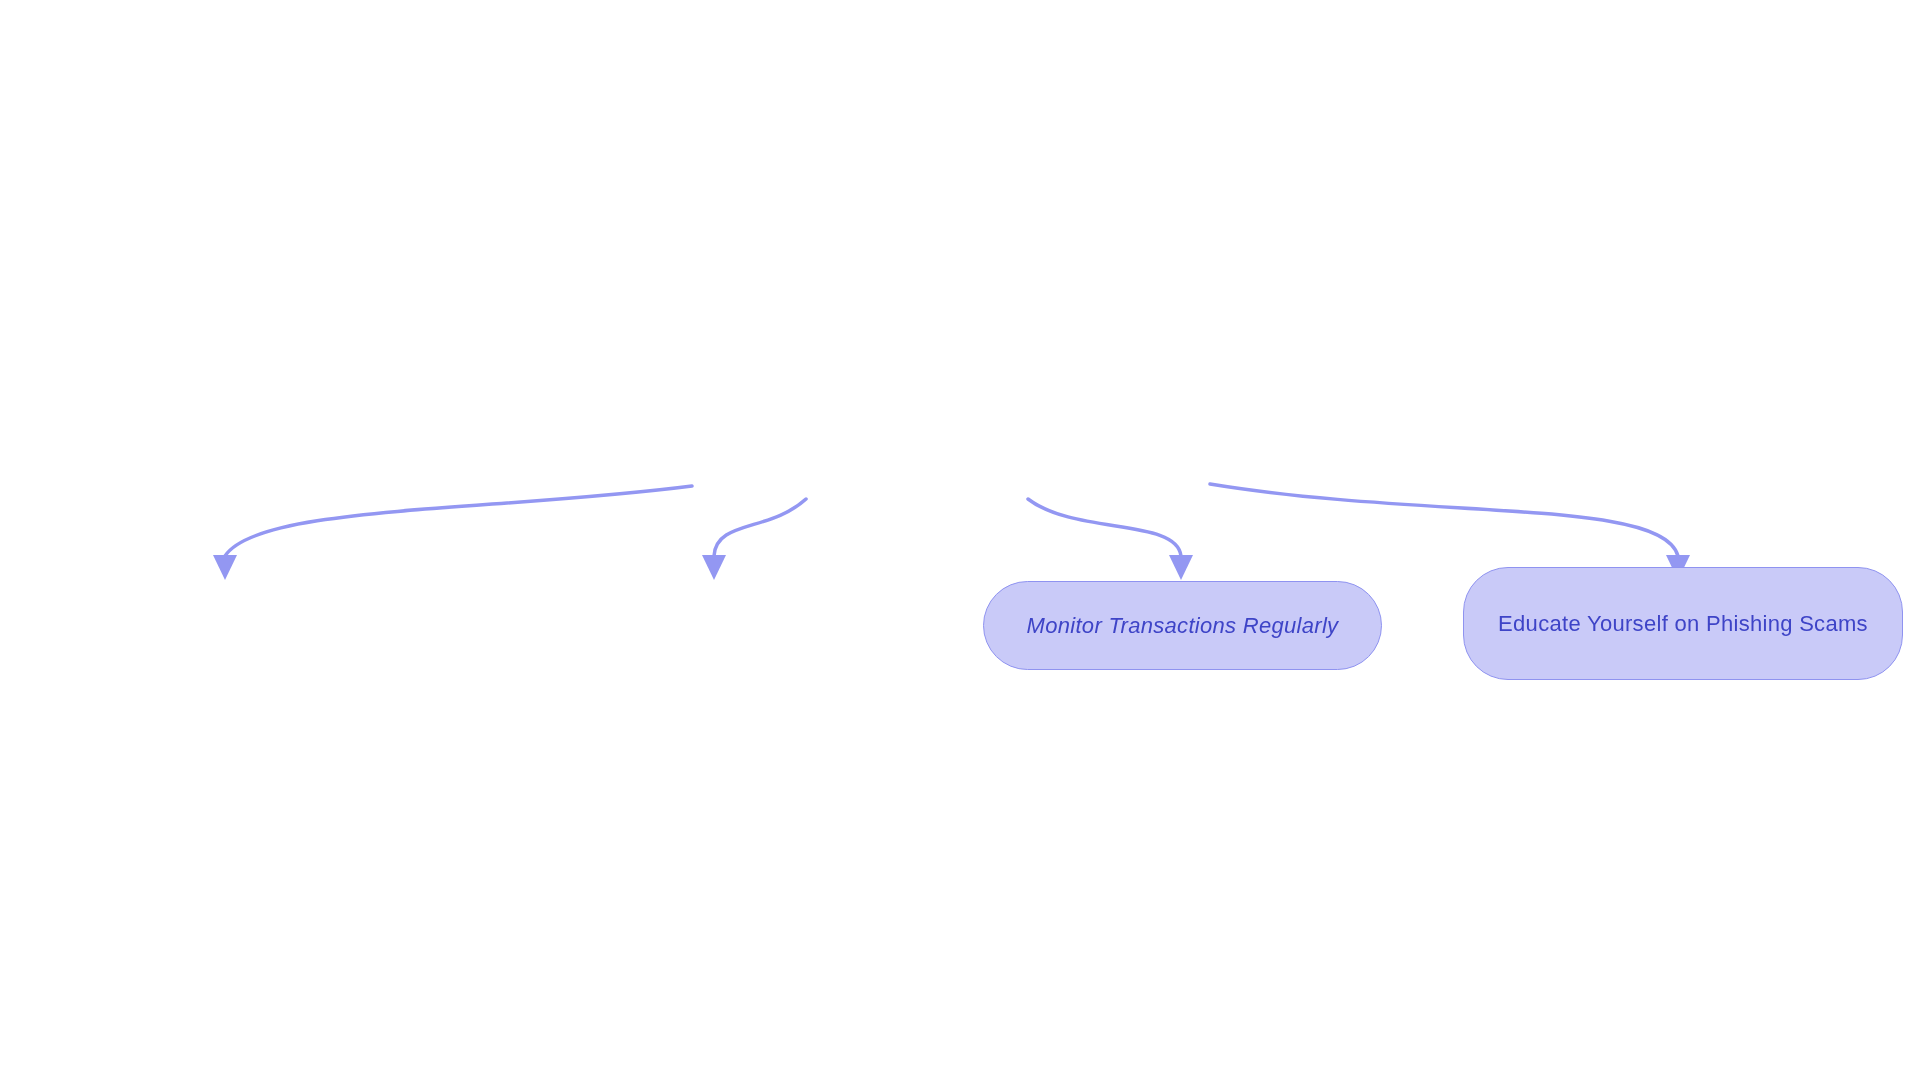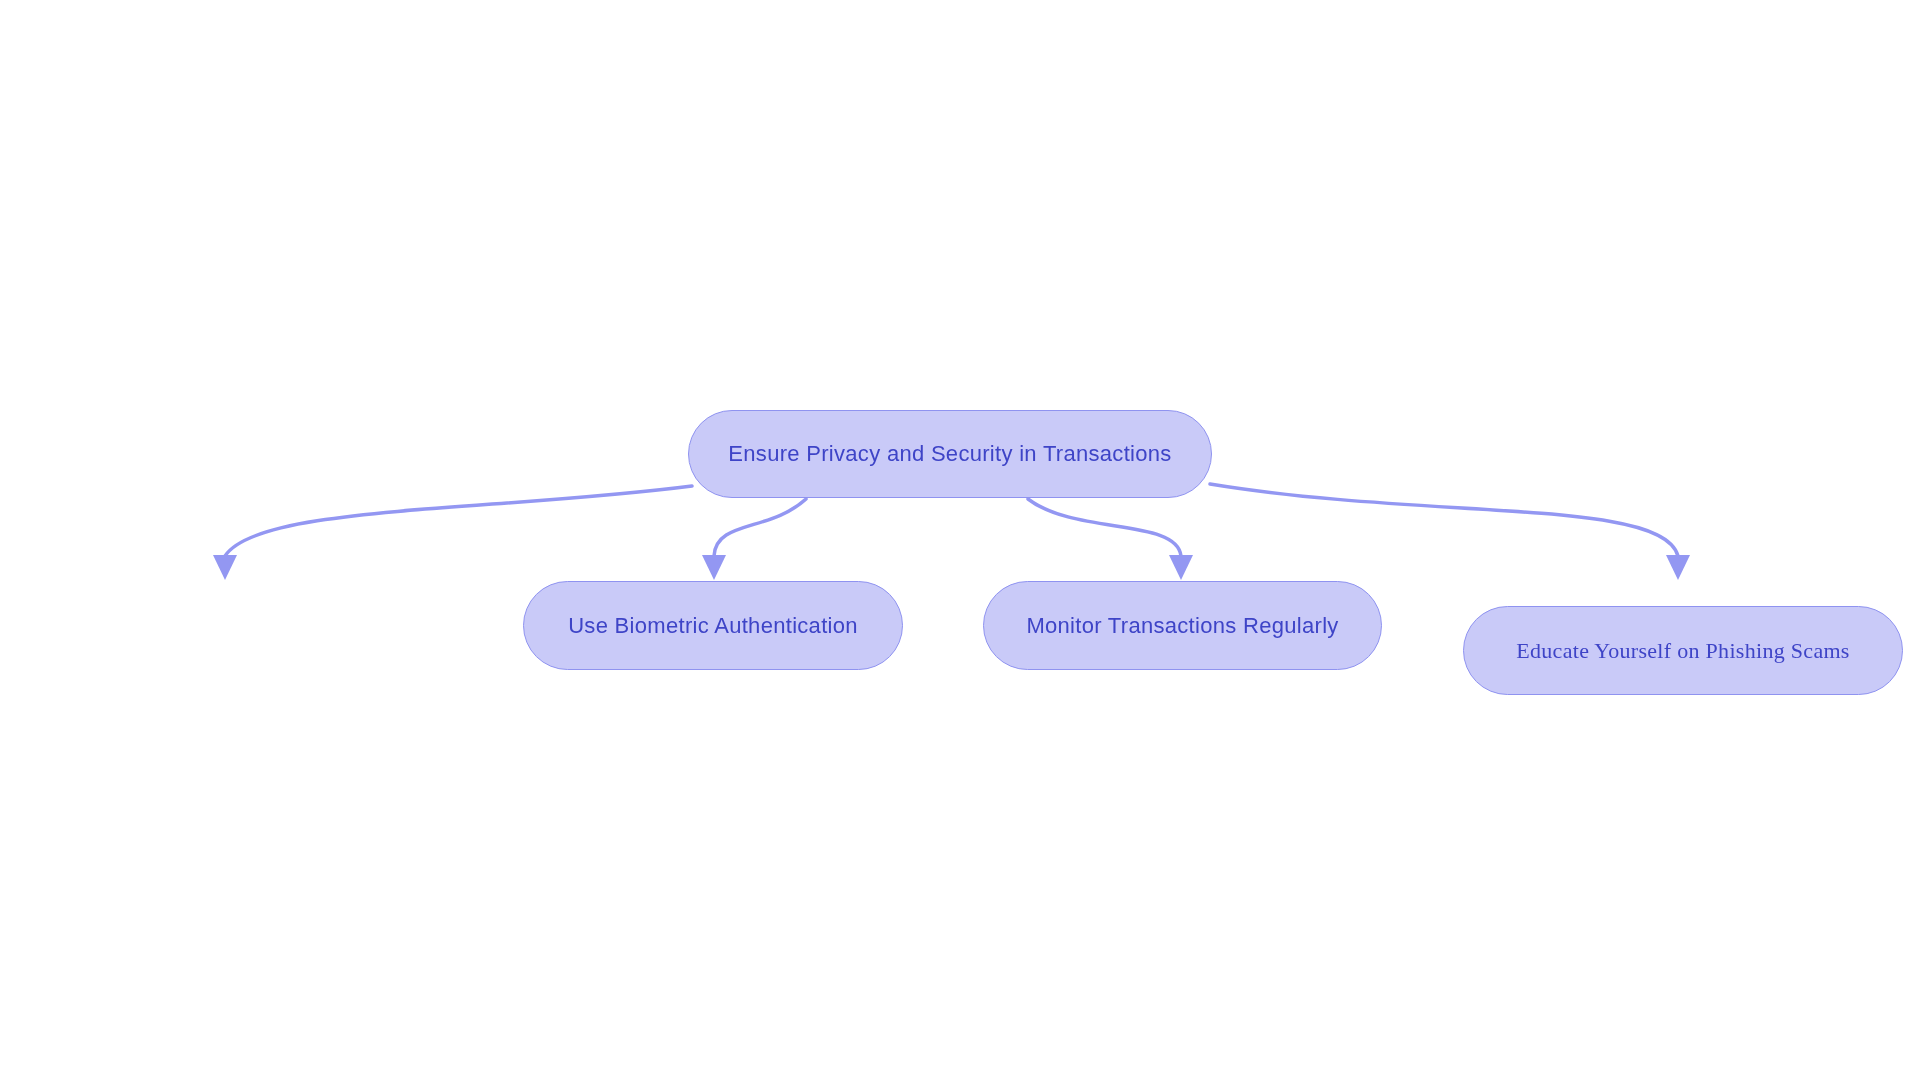--- a/index.html
+++ b/index.html
@@ -53,22 +53,22 @@
   }
   .node-label {
     font-size: 22px;
     color: var(--node-text);
     letter-spacing: 0.3px;
     white-space: nowrap;
   }
   .node-root   { left: 688px;  top: 410px; width: 524px; height: 88px; }
   .node-child0 { left: 13px;   top: 581px; width: 430px; height: 89px; }
   .node-child1 { left: 523px;  top: 581px; width: 380px; height: 89px; }
-  .node-child2 { left: 983px;  top: 581px; width: 399px; height: 89px; }
-  .node-child3 { left: 1463px; top: 606px; width: 440px; height: 89px; font-family: Liberation Serif, serif; }
+  .node-child2 { left: 983px;  top: 581px; width: 399px; height: 89px; font-style: italic; }
+  .node-child3 { left: 1463px; top: 567px; width: 440px; height: 113px; }
 </style>
 </head>
 <body>
 
 <div class="canvas">
 
   <svg class="edges-layer" viewBox="0 0 1920 1083" aria-hidden="true">
     <g>
       <path class="edge-path" d="M 692 486 C 490 512, 258 505, 225 556"></path>
       <polygon class="edge-arrow" points="213,555 237,555 225,580"></polygon>
@@ -80,28 +80,22 @@
     <g>
       <path class="edge-path" d="M 1028 499 C 1075 535, 1177 518, 1181 556"></path>
       <polygon class="edge-arrow" points="1169,555 1193,555 1181,580"></polygon>
     </g>
     <g>
       <path class="edge-path" d="M 1210 484 C 1430 520, 1663 498, 1678 556"></path>
       <polygon class="edge-arrow" points="1666,555 1690,555 1678,580"></polygon>
     </g>
   </svg>
 
-  <div class="node node-root">
-    <span class="node-label">Ensure Privacy and Security in Transactions</span>
-  </div>
 
 
-  <div class="node node-child1">
-    <span class="node-label">Use Biometric Authentication</span>
-  </div>
 
   <div class="node node-child2">
     <span class="node-label">Monitor Transactions Regularly</span>
   </div>
 
   <div class="node node-child3">
     <span class="node-label">Educate Yourself on Phishing Scams</span>
   </div>
 
 </div>

